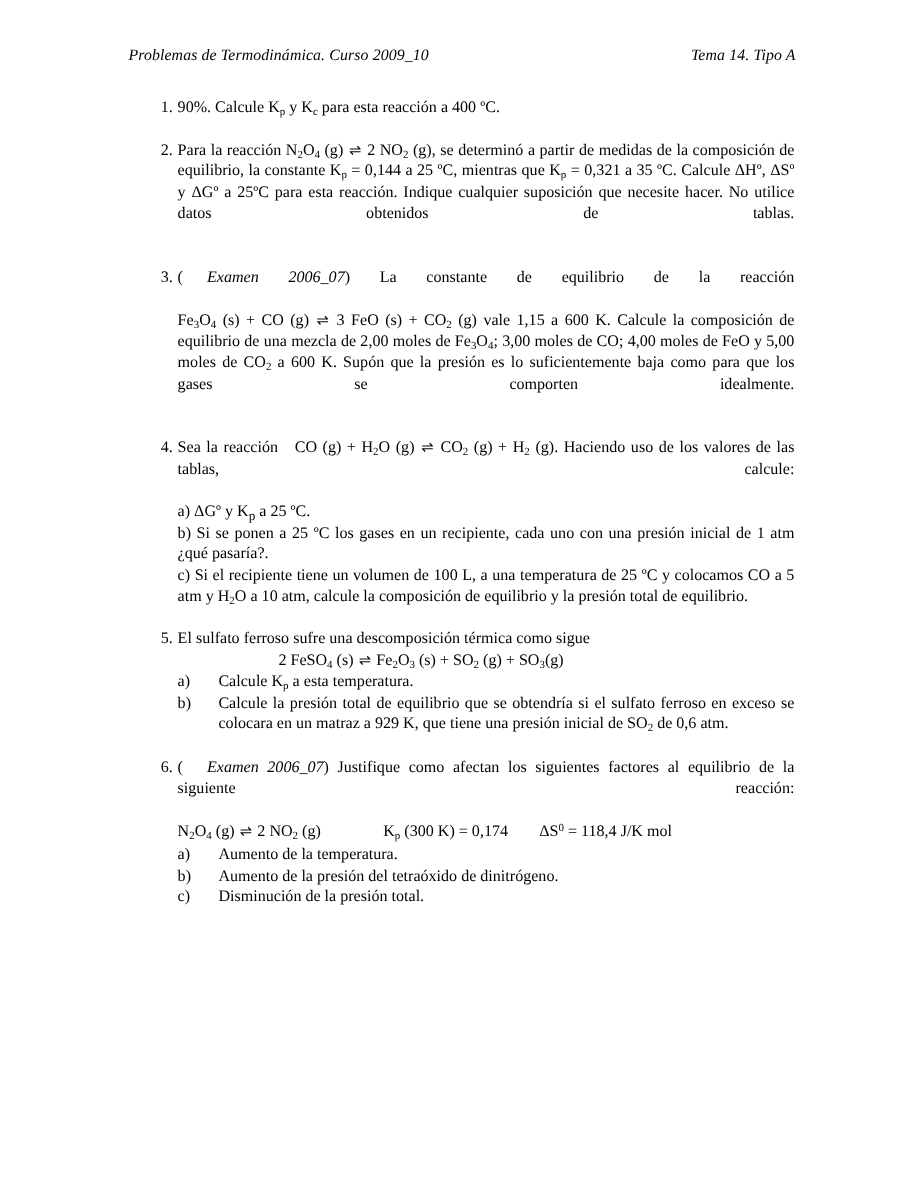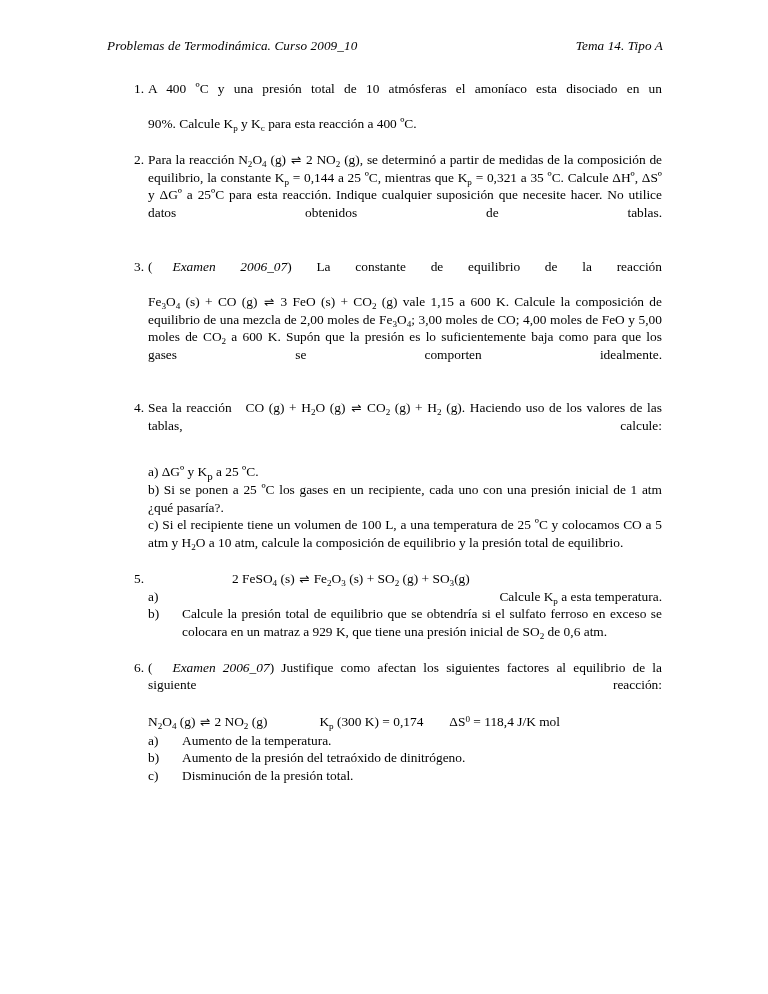--- a/index.html
+++ b/index.html
@@ -137,21 +137,20 @@
   }
   .sublist li .txt {
     display: block;
   }
   .inline-sub p {
     margin: 0;
     text-align: justify;
   }
   .inline-sub p.flush {
     text-align: left;
-    margin-top: 11px;
   }
   
   .datarow {
     display: block;
     white-space: pre;
     font-size: 13.4px;
     line-height: 1.45;
   }
   .gap-1 { display: inline-block; width: 52px; }
   .gap-2 { display: inline-block; width: 26px; }
@@ -163,21 +162,20 @@
 
   <div class="header">
     <span>Problemas de Termodinámica. Curso 2009_10</span>
     <span>Tema 14. Tipo A</span>
   </div>
 
   <div class="content">
 
     <div class="item" style="margin-bottom:18px;">
       <span class="num">1.</span>
-      <p class="just">A 400 ºC y una presión total de 10 atmósferas el amoníaco esta disociado en un</p>
       <p class="nojust">90%. Calcule K<sub>p</sub> y K<sub>c</sub> para esta reacción a 400 ºC.</p>
     </div>
 
     <div class="item" style="margin-bottom:18px;">
       <span class="num">2.</span>
       <p class="just">Para la reacción N<sub>2</sub>O<sub>4</sub> (g) <span class="eqarrow">⇌</span> 2 NO<sub>2</sub> (g), se determinó a partir de medidas de la composición de equilibrio, la constante K<sub>p</sub> = 0,144 a 25 ºC, mientras que K<sub>p</sub> = 0,321 a 35 ºC. Calcule ΔHº, ΔSº y ΔGº a 25ºC para esta reacción. Indique cualquier suposición que necesite hacer. No utilice datos obtenidos de tablas.</p>
     </div>
 
     <div class="item" style="margin-bottom:18px;">
       <span class="num">3.</span>
@@ -188,25 +186,26 @@
     <div class="item inline-sub" style="margin-bottom:18px;">
       <span class="num">4.</span>
       <p class="just">Sea la reacción&nbsp;&nbsp; CO (g) + H<sub>2</sub>O (g) <span class="eqarrow">⇌</span> CO<sub>2</sub> (g) + H<sub>2</sub> (g). Haciendo uso de los valores de las tablas, calcule:</p>
       <p class="flush kp-big">a) ΔGº y K<sub>p</sub> a 25 ºC.</p>
       <p>b) Si se ponen a 25 ºC los gases en un recipiente, cada uno con una presión inicial de 1 atm ¿qué pasaría?.</p>
       <p>c) Si el recipiente tiene un volumen de 100 L, a una temperatura de 25 ºC y colocamos CO a 5 atm y H<sub>2</sub>O a 10 atm, calcule la composición de equilibrio y la presión total de equilibrio.</p>
     </div>
 
     <div class="item" style="margin-bottom:18px;">
       <span class="num">5.</span>
+      <p class="nojust">El sulfato ferroso sufre una descomposición térmica como sigue</p>
       <p class="equation">2 FeSO<sub>4</sub> (s) <span class="eqarrow">⇌</span> Fe<sub>2</sub>O<sub>3</sub> (s) + SO<sub>2</sub> (g) + SO<sub>3</sub>(g)</p>
       <ul class="sublist">
         <li>
           <span class="lbl">a)</span>
-          <span class="txt" style="text-align:right;">Calcule K<sub>p</sub> a esta temperatura.</span>
+          <span class="txt" style="text-align:left;">Calcule K<sub>p</sub> a esta temperatura.</span>
         </li>
         <li>
           <span class="lbl">b)</span>
           <span class="txt">Calcule la presión total de equilibrio que se obtendría si el sulfato ferroso en exceso se colocara en un matraz a 929 K, que tiene una presión inicial de SO<sub>2</sub> de 0,6 atm.</span>
         </li>
       </ul>
     </div>
 
     <div class="item">
       <span class="num">6.</span>

